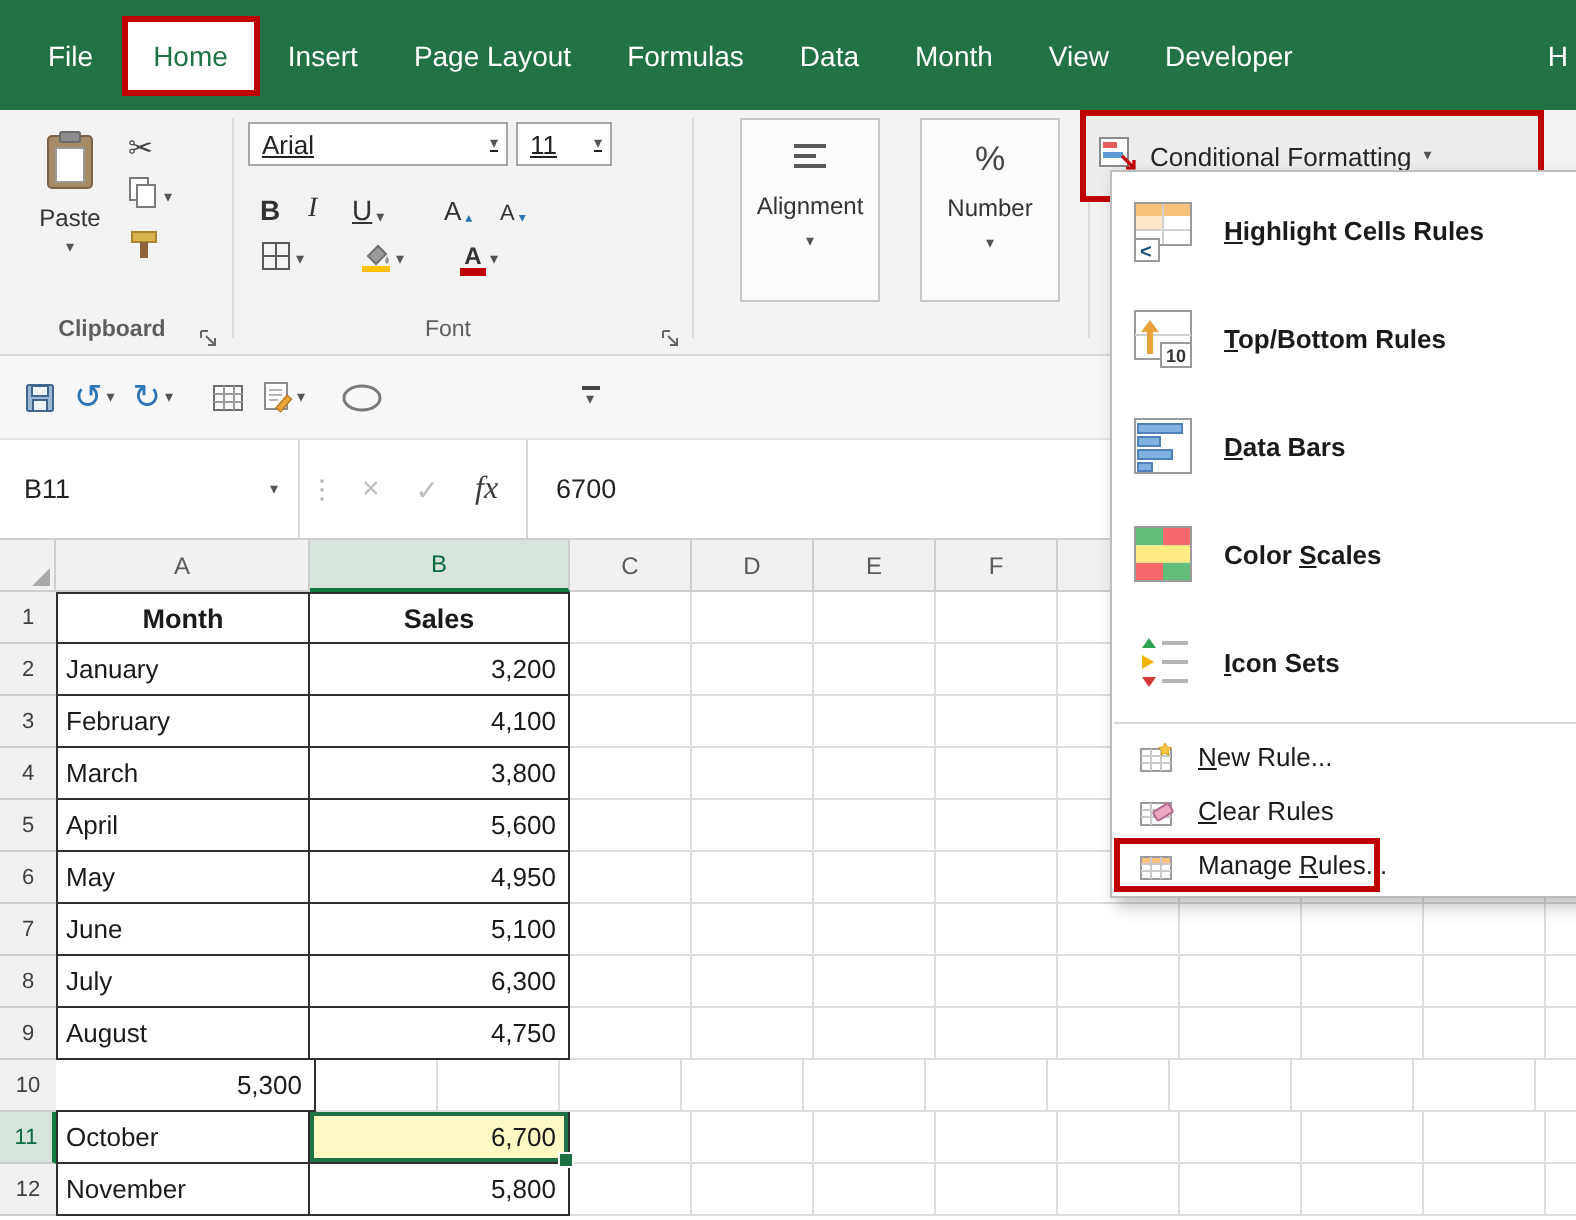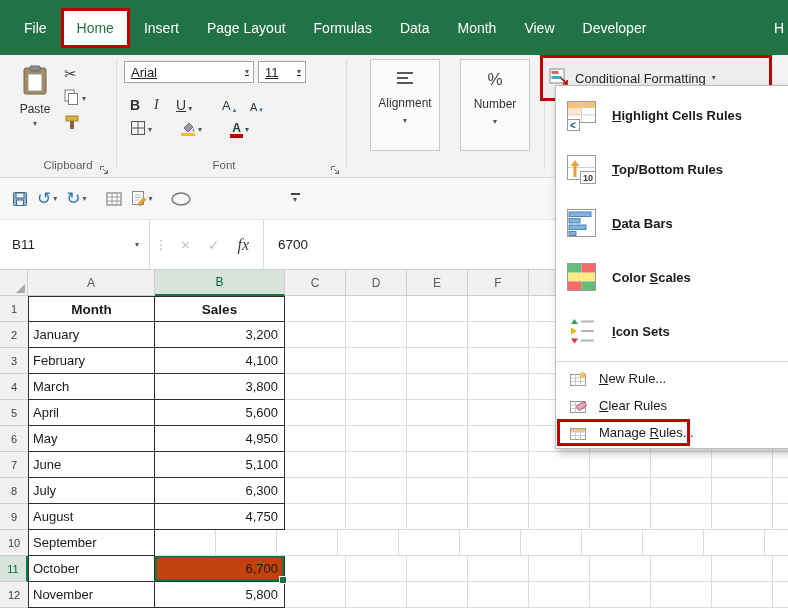--- a/index.html
+++ b/index.html
@@ -64,21 +64,21 @@
   .colh{box-sizing:border-box;background:#f1f1f1;border-right:1px solid #cdcdcd;border-bottom:1px solid #cdcdcd;display:flex;align-items:center;justify-content:center;font-size:12px;color:#5a5a5a;}
   .wA{width:127px;} .wB{width:130px;} .wS{width:61px;}
   .colh.sel{background:#d7e4dc;color:#0b6b3f;border-bottom:2px solid #107c41;}
   .colfill{flex:1;background:#f1f1f1 repeating-linear-gradient(to right,transparent 0 60px,#cdcdcd 60px 61px);border-bottom:1px solid #cdcdcd;box-sizing:border-box;}
   .r{display:flex;height:26px;}
   .rh{width:28px;box-sizing:border-box;background:#f1f1f1;border-bottom:1px solid #cdcdcd;display:flex;align-items:center;justify-content:center;font-size:11px;color:#3f3f3f;}
   .rh.sel{background:#d7e4dc;color:#0b6b3f;border-right:2px solid #107c41;}
   .ca{width:127px;box-sizing:border-box;border-left:1px solid #2e2e2e;border-right:1px solid #2e2e2e;border-bottom:1px solid #2e2e2e;display:flex;align-items:center;padding:10px 4px;font-size:13px;color:#1a1a1a;background:#fff;}
   .cb{width:130px;box-sizing:border-box;border-right:1px solid #2e2e2e;border-bottom:1px solid #2e2e2e;display:flex;align-items:center;justify-content:flex-end;padding:0 6px;font-size:13px;color:#1a1a1a;background:#fff;}
   .r.hdr .ca,.r.hdr .cb{border-top:1px solid #2e2e2e;font-weight:bold;justify-content:center;font-size:13.5px;}
-  .cb.selcell{background:#c2410c;box-shadow:inset 0 0 0 2px #1e7145;position:relative;}
+  .cb.selcell{background:#fef9c3;box-shadow:inset 0 0 0 2px #1e7145;position:relative;}
   .handle{position:absolute;right:-3px;bottom:-3px;width:6px;height:6px;background:#1e7145;border:1px solid #fff;box-sizing:content-box;}
   .rfill{flex:1;box-sizing:border-box;border-bottom:1px solid #dcdcdc;background:repeating-linear-gradient(to right,transparent 0 60px,#dcdcdc 60px 61px);}
 
   
   .cfmenu{position:absolute;left:555px;top:85px;width:240px;background:#fff;border:1px solid #bdbdbd;box-shadow:3px 4px 8px rgba(0,0,0,.25);z-index:40;padding:2px 0;box-sizing:border-box;}
   .mi-lg{height:54px;display:flex;align-items:center;gap:12px;padding-left:8px;font-size:13px;font-weight:bold;color:#1a1a1a;}
   .mi-sm{height:27px;display:flex;align-items:center;gap:9px;padding-left:10px;font-size:13px;color:#1a1a1a;position:relative;}
   .mi-ic{width:36px;display:flex;justify-content:center;flex-shrink:0;}
   .mi-ic-sm{width:24px;display:flex;justify-content:center;flex-shrink:0;}
   .msep{border-top:1px solid #d9d9d9;margin:3px 1px;}
@@ -123,21 +123,21 @@
             <rect x="4.5" y="4.5" width="9" height="11" fill="#fff" stroke="#7a7a7a"></rect>
           </svg></span>
       <span class="caret">▾</span>
     </div>
     <div class="mini" style="top:58px;">
       <span><svg width="16" height="16" viewBox="0 0 16 16">
             <rect x="2" y="2" width="12" height="5" fill="#d8b24a" stroke="#a8862e"></rect>
             <rect x="6" y="7" width="4" height="8" fill="#8c6239"></rect>
           </svg></span>
     </div>
-    <div class="grp-label" style="left:12px;width:112px;">Clipboard</div>
+    <div class="grp-label" style="left:0;width:112px;font-weight:bold;">Clipboard</div>
     <div class="launcher" style="left:99px;"><svg width="10" height="10" viewBox="0 0 10 10">
           <path d="M1.5 1.5 H5 M1.5 1.5 V5" stroke="#666" fill="none"></path>
           <path d="M4 4 L8.5 8.5 M8.5 5 V8.5 H5" stroke="#666" fill="none"></path>
         </svg></div>
     <div class="vsep" style="left:116px;"></div>
 
     <div class="combo" style="left:124px;width:130px;">
       <span>Arial</span>
       <span class="caret">▾</span>
     </div>
@@ -345,21 +345,21 @@
         <div class="rfill"></div>
       </div>
     <div class="r">
         <div class="rh">9</div>
         <div class="ca">August</div>
         <div class="cb">4,750</div>
         <div class="rfill"></div>
       </div>
     <div class="r">
         <div class="rh">10</div>
-        <div class="ca">September</div>
+        <div class="cb">5,300</div>
         <div class="rfill"></div>
       </div>
     <div class="r">
         <div class="rh sel">11</div>
         <div class="ca">October</div>
         <div class="cb selcell">
           <span>6,700</span>
           <span class="handle"></span>
         </div>
         <div class="rfill"></div>

